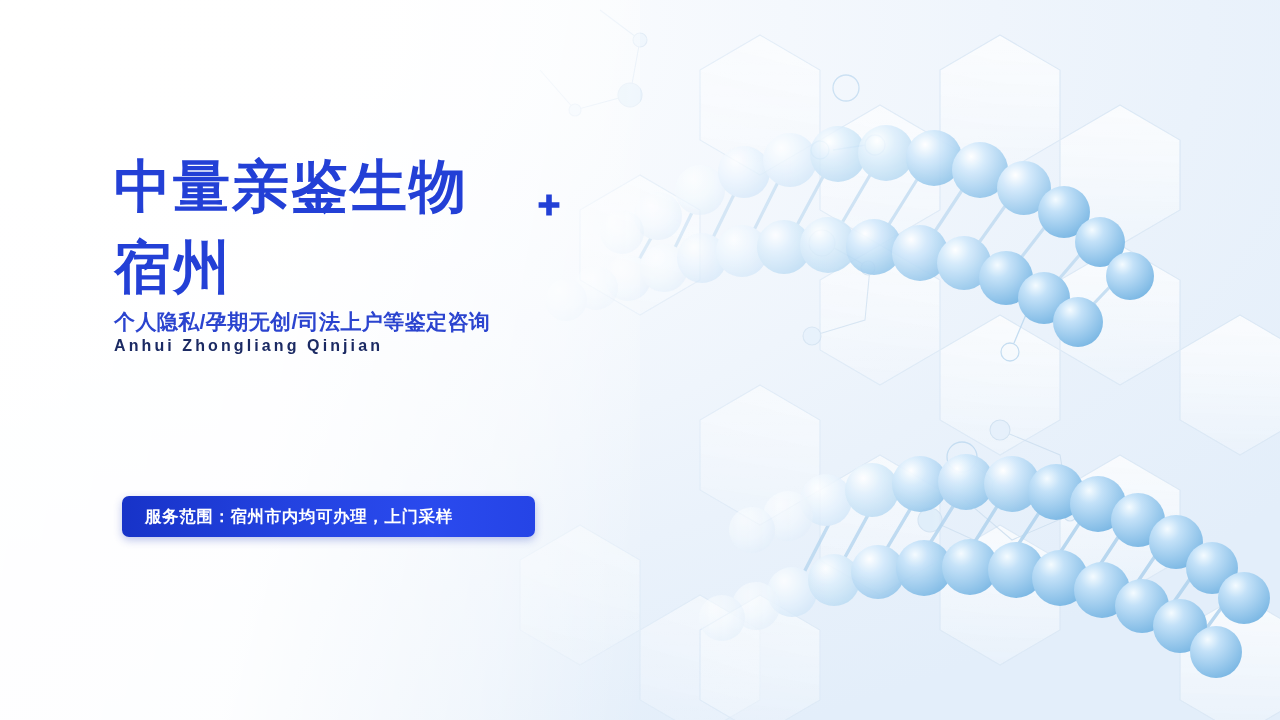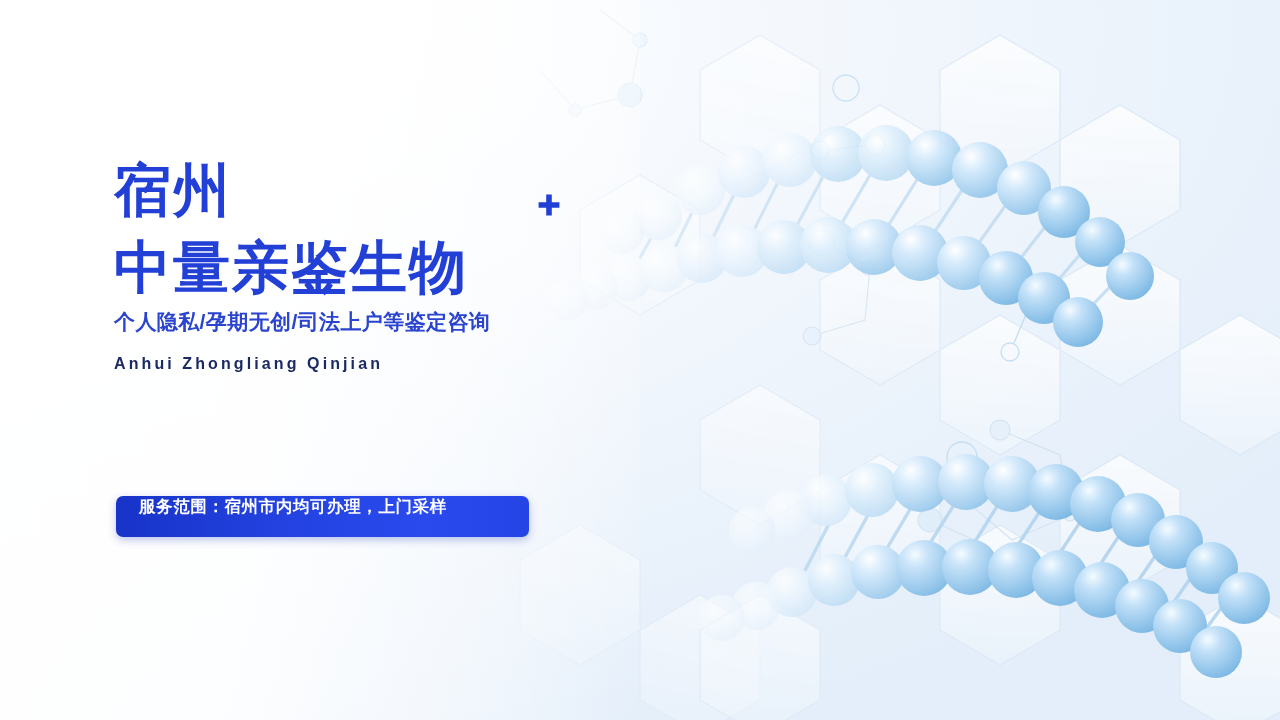--- a/index.html
+++ b/index.html
@@ -66,35 +66,36 @@
     font-weight: 600;
     letter-spacing: 0.4px;
     margin-top: 0;
     white-space: nowrap;
   }
   #subtitle-en {
     color: #1b2a63;
     font-size: 16px;
     font-weight: 700;
     letter-spacing: 3.1px;
-    margin-top: 19px;
+    margin-top: 1px;
     white-space: nowrap;
   }
 
   
   #service-banner {
     position: absolute;
-    left: 116px;
+    left: 122px;
     top: 496px;
     width: 413px;
     height: 41px;
     border-radius: 7px;
     background: linear-gradient(90deg, #1733c8 0%, #2342e0 40%, #2a4aee 75%, #2544e6 100%);
     box-shadow: 0 3px 9px rgba(32,60,190,0.30);
     display: flex;
+    align-items: center;
   }
   #service-banner-label {
     color: #ffffff;
     font-size: 16.5px;
     font-weight: 600;
     letter-spacing: 0.6px;
     margin-left: 23px;
     white-space: nowrap;
   }
 </style>
@@ -314,22 +315,22 @@
       <circle cx="788" cy="516" r="25" fill="url(#sphA)"></circle>
       <circle cx="752" cy="530" r="23" fill="url(#sphA)"></circle>
     </g>
 
     <rect x="0" y="0" width="1280" height="720" fill="none"></rect>
   </svg>
 
   <div id="left-wash"></div>
 
   <div id="text-block">
+    <div class="title-line" id="title-line-2">中量亲鉴生物</div>
     <div class="title-line" id="title-line-1">宿州</div>
-    <div class="title-line" id="title-line-2">中量亲鉴生物</div>
     <div id="subtitle-cn">个人隐私/孕期无创/司法上户等鉴定咨询</div>
     <div id="subtitle-en">Anhui Zhongliang Qinjian</div>
   </div>
 
   <svg id="plus-icon" viewBox="0 0 24 24" xmlns="http://www.w3.org/2000/svg">
     <path d="M9.2 1.6 h5.6 v7.6 h7.6 v5.6 h-7.6 v7.6 h-5.6 v-7.6 h-7.6 v-5.6 h7.6 z" fill="#2340d6"></path>
   </svg>
 
   <div id="service-banner">
     <span id="service-banner-label">服务范围：宿州市内均可办理，上门采样</span>

